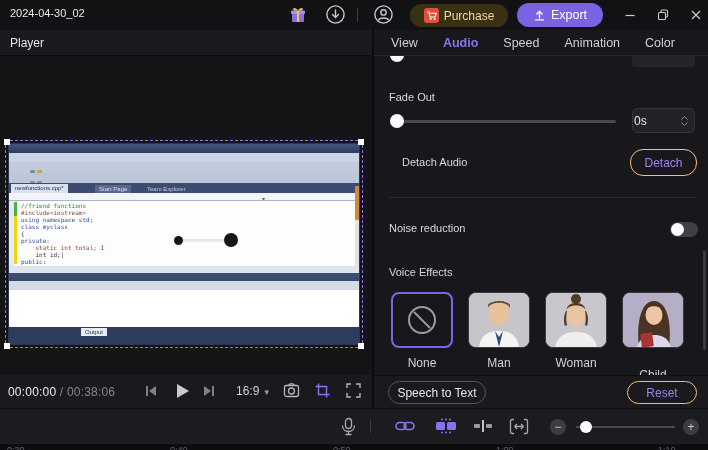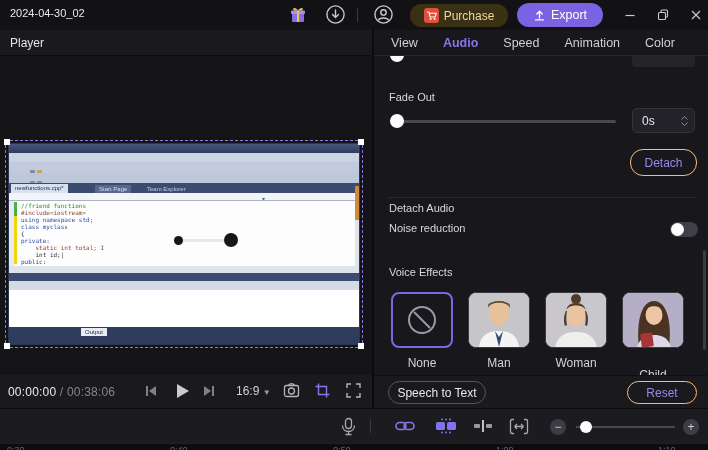--- a/index.html
+++ b/index.html
@@ -55,21 +55,21 @@
   #inspector { left:374px; top:30px; width:334px; height:378px; background:#18181c; }
   #insp-tabs { left:0; top:0; width:334px; height:26px; border-bottom:1px solid #26262b;
      display:flex; align-items:center; gap:25px; padding-left:17px; }
   .insp-tab { font-size:12.5px; color:#cfcfd4; cursor:default; }
   .insp-tab.active { color:#8b74e8; font-weight:bold; }
   #insp-body { left:0; top:26px; width:334px; height:319px; overflow:hidden; }
   .sec-label { font-size:11px; color:#d8d8dc; }
   .slider-track { height:3px; background:#48484f; border-radius:2px; }
   .slider-knob { width:14px; height:14px; background:#fdfdfd; border-radius:50%; }
   .num-input { width:63px; height:25px; background:#222228; border:1px solid #33333a;
-     border-radius:5px; display:flex; align-items:center; padding-left:9px; font-size:12px; color:#e8e8ec; }
+     border-radius:5px; display:flex; align-items:center; padding-left:1px; font-size:12px; color:#e8e8ec; }
   .stepper { margin-left:auto; margin-right:6px; display:flex; flex-direction:column; gap:2px; color:#8a8a92; }
   .pill-btn { border-radius:13px; display:flex; align-items:center; justify-content:center; font-size:12px; }
   .pill-purple { border:1px solid #fdba74; color:#9b86ef; }
   .pill-gray { border:1px solid #55555e; color:#e8e8ec; }
   .toggle { width:28px; height:15px; background:#3f3f47; border-radius:8px; position:relative; }
   .toggle .knob { position:absolute; left:1px; top:1px; width:13px; height:13px;
      background:#fdfdfd; border-radius:50%; }
   .vcard { position:absolute; top:0; width:62px; height:56px; border-radius:8px; overflow:hidden;
      background:#c6c6ca; border:1px solid #3a3a42; }
   .vcard.sel { background:#17171c; border:2px solid #7d65e6; }
@@ -359,21 +359,21 @@
         <span class="stepper">
           <svg width="7" height="4" viewBox="0 0 7 4">
               <path d="M0.5 3.5 L3.5 0.5 6.5 3.5" fill="none" stroke="#8a8a92"></path>
             </svg>
           <svg width="7" height="4" viewBox="0 0 7 4">
               <path d="M0.5 0.5 L3.5 3.5 6.5 0.5" fill="none" stroke="#8a8a92"></path>
             </svg>
         </span>
       </div>
 
-      <div class="abs sec-label" style="left:15px; top:100px;margin-top:46px;">Detach Audio</div>
+      <div class="abs sec-label" style="left:28px; top:100px;">Detach Audio</div>
       <div class="abs pill-btn pill-purple" style="left:256px; top:93px; width:67px; height:27px;">Detach</div>
 
       <div class="abs" style="left:15px; top:141px; width:308px; height:1px; background:#2a2a30;"></div>
 
       <div class="abs sec-label" style="left:15px; top:166px;">Noise reduction</div>
       <div class="abs toggle" style="left:296px; top:166px;">
         <div class="knob"></div>
       </div>
 
       <div class="abs sec-label" style="left:15px; top:210px;">Voice Effects</div>

